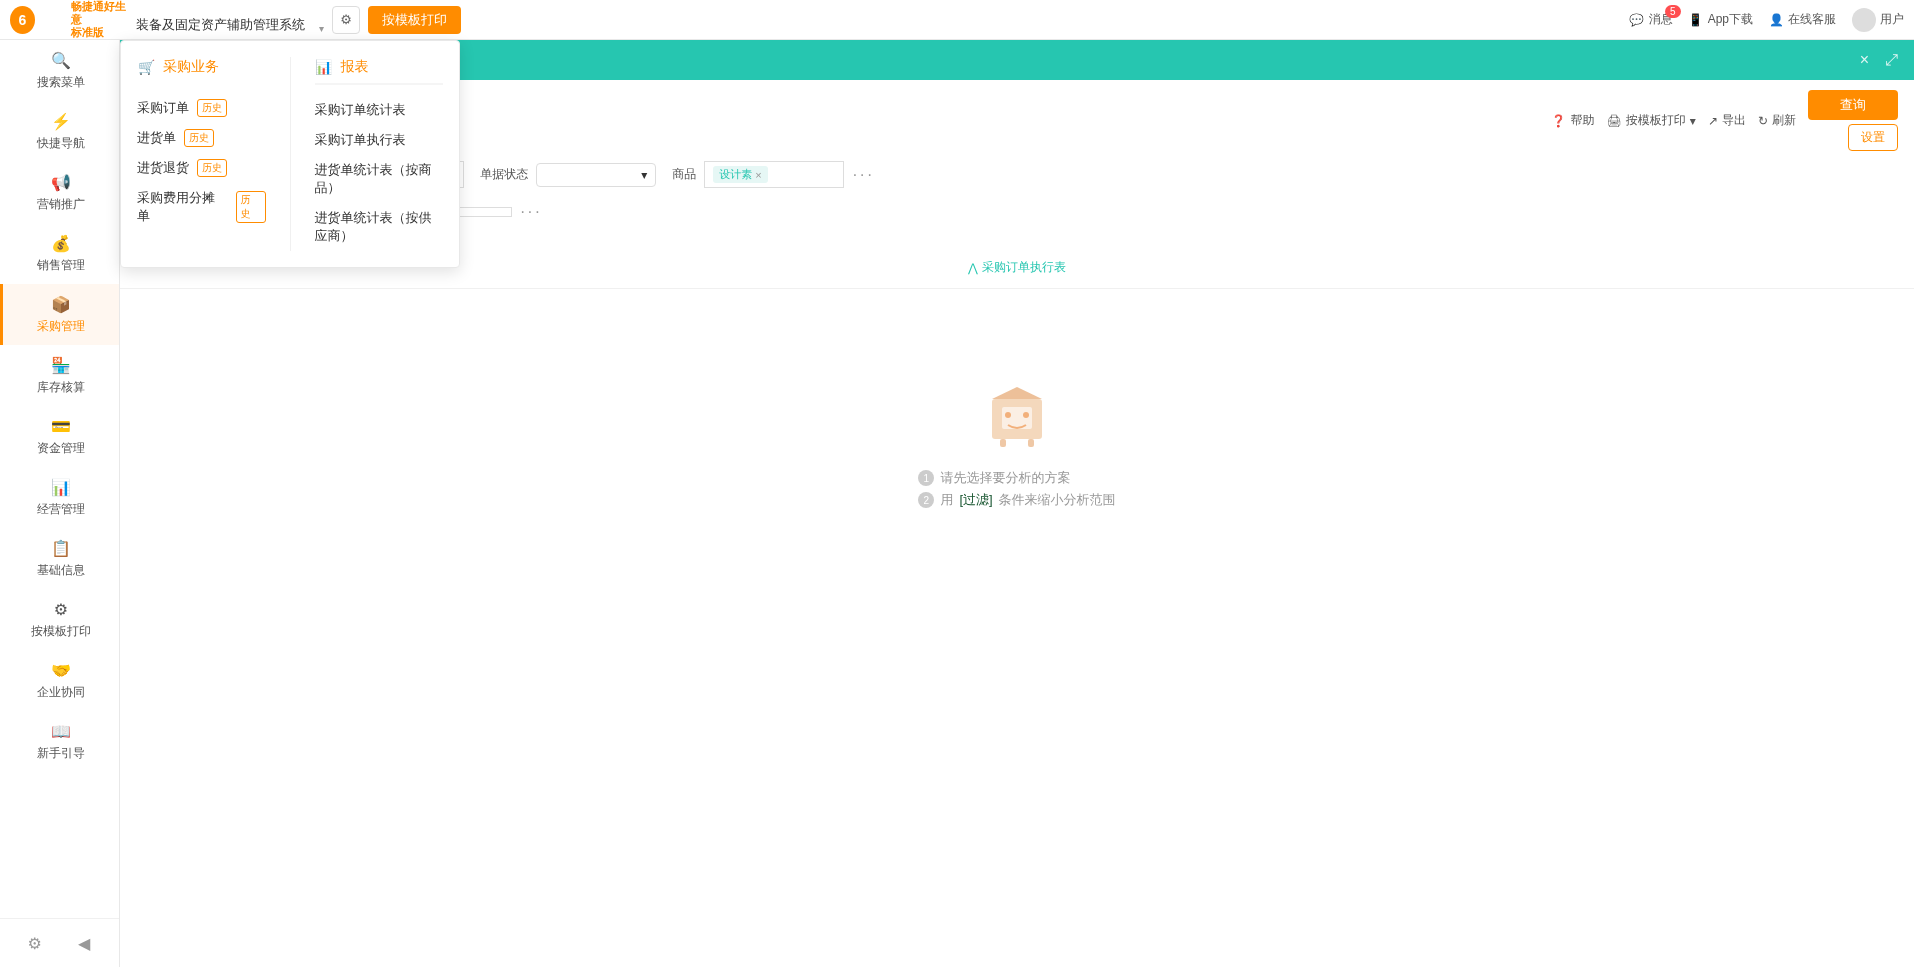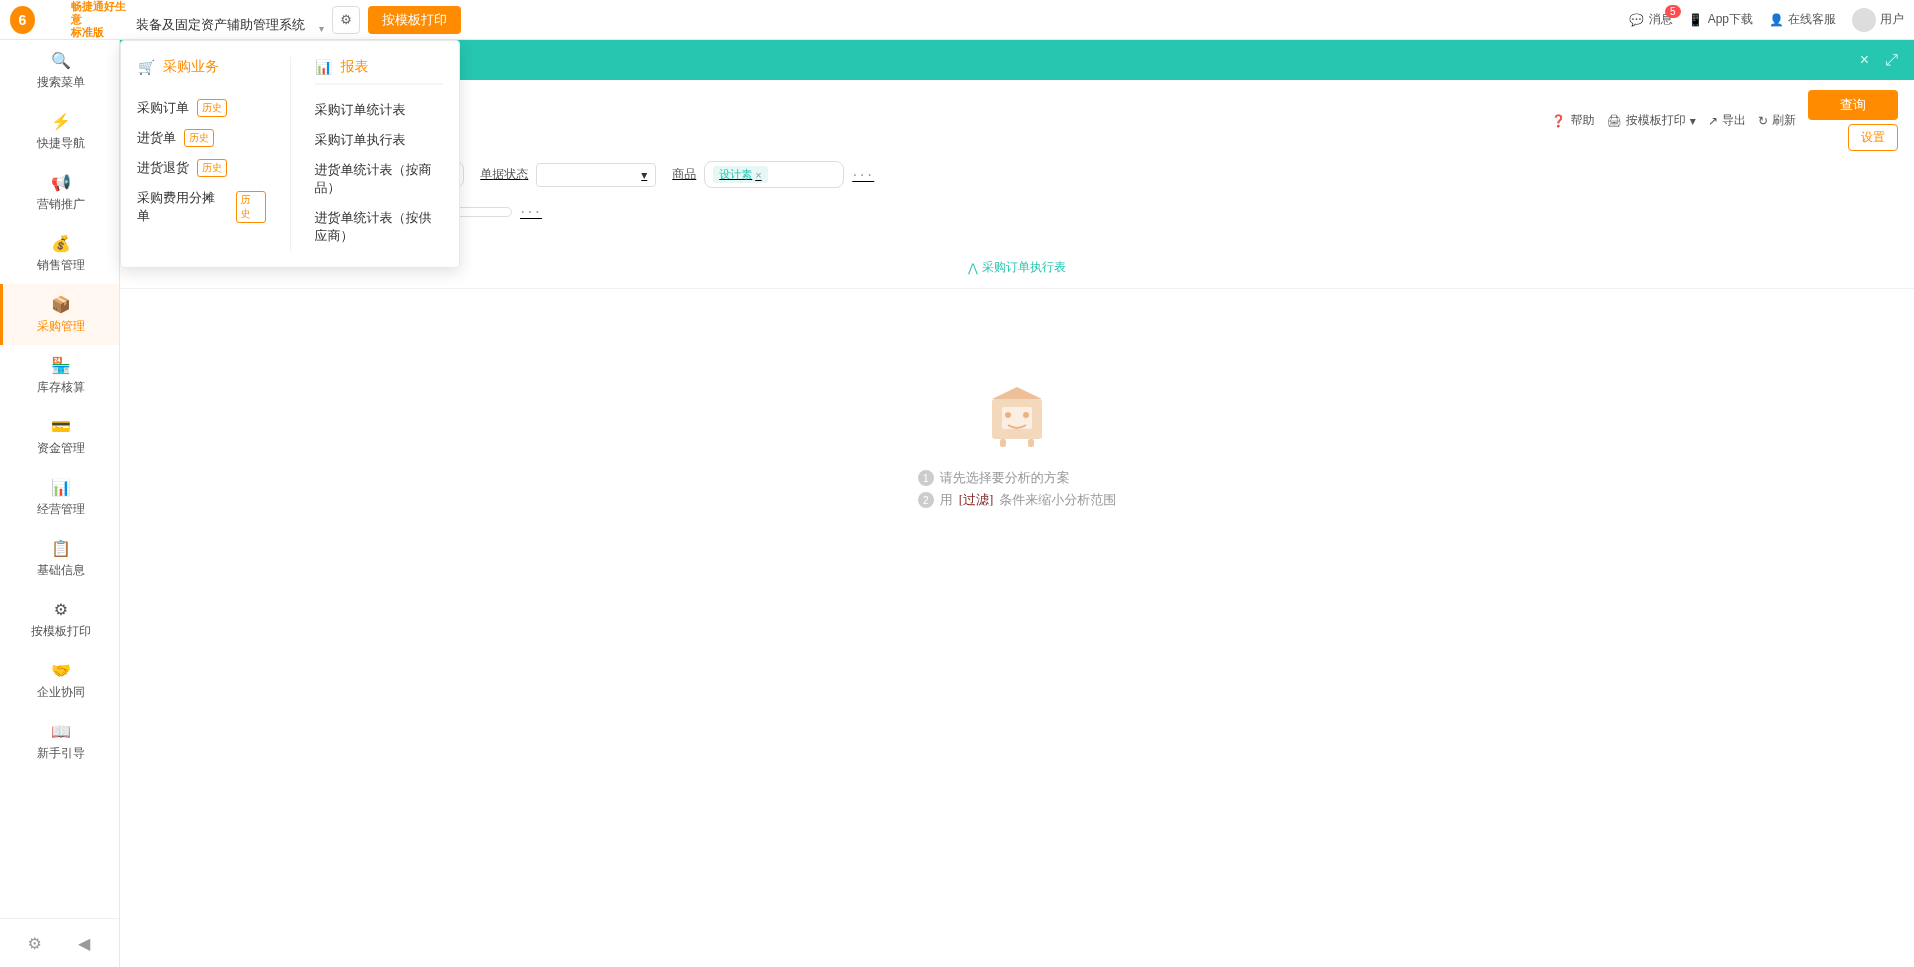--- a/index.html
+++ b/index.html
@@ -261,30 +261,29 @@
     .filter-row {
       display: flex;
       align-items: center;
       gap: 16px;
       flex-wrap: wrap;
     }
     .filter-field {
       display: flex;
       align-items: center;
       gap: 8px;
-      text-decoration: underline;
     }
     .filter-label {
       color: #555;
       font-size: 12px;
       white-space: nowrap;
     }
     .filter-input {
       border: 1px solid #ddd;
-      border-radius: 8px;
+      border-radius: 0;
       padding: 4px 8px;
       font-size: 12px;
       color: #333;
       background: #fff;
       min-width: 160px;
       display: flex;
       align-items: center;
       gap: 4px;
       cursor: pointer;
     }
@@ -346,21 +345,21 @@
     .step-num {
       width: 16px; height: 16px;
       border-radius: 50%;
       background: #ccc;
       color: white;
       font-size: 10px;
       display: inline-flex;
       align-items: center;
       justify-content: center;
     }
-    .highlight { color: #7f1d1d; font-family: Liberation Serif, serif; }
+    .highlight { color: #14532d; }
 
     
     .dropdown-overlay {
       position: fixed;
       top: 40px;
       left: 120px;
       z-index: 200;
     }
     .dropdown-menu {
       background: #fff;

